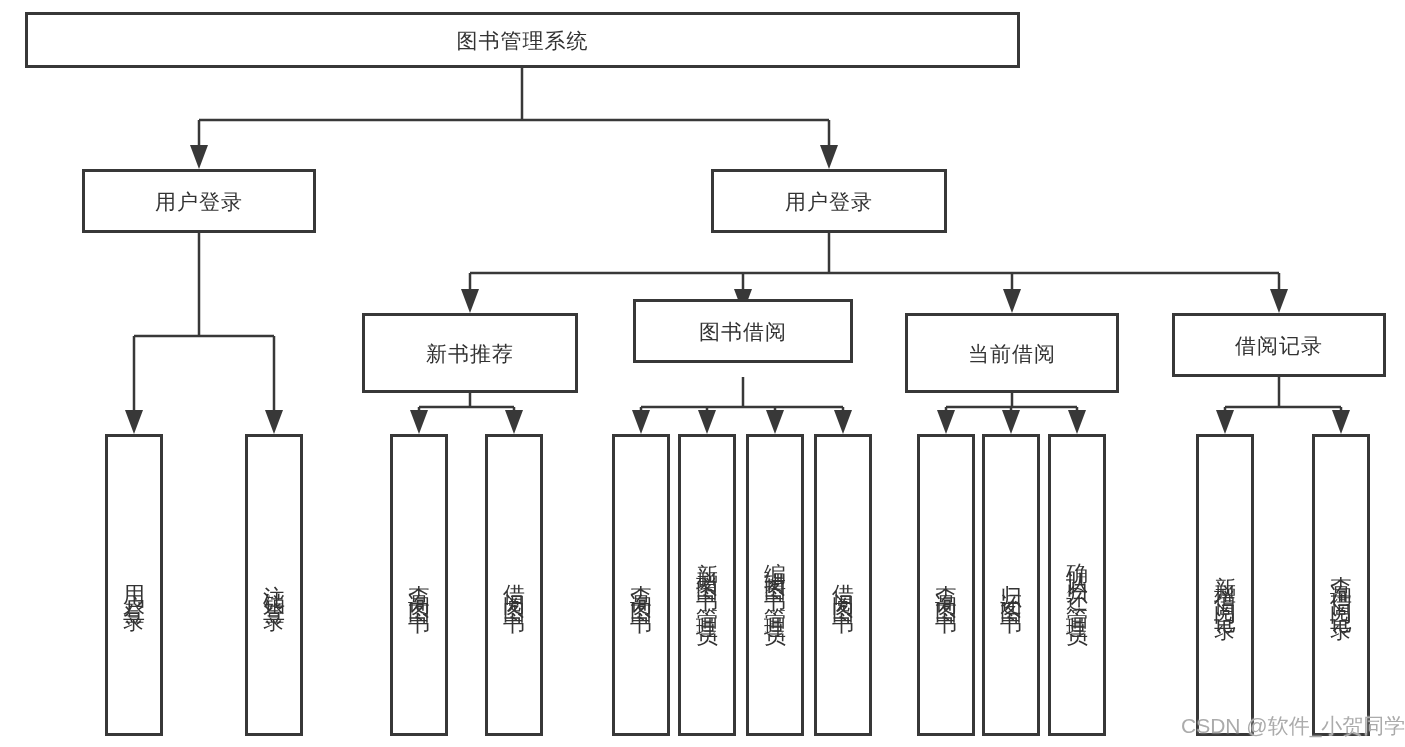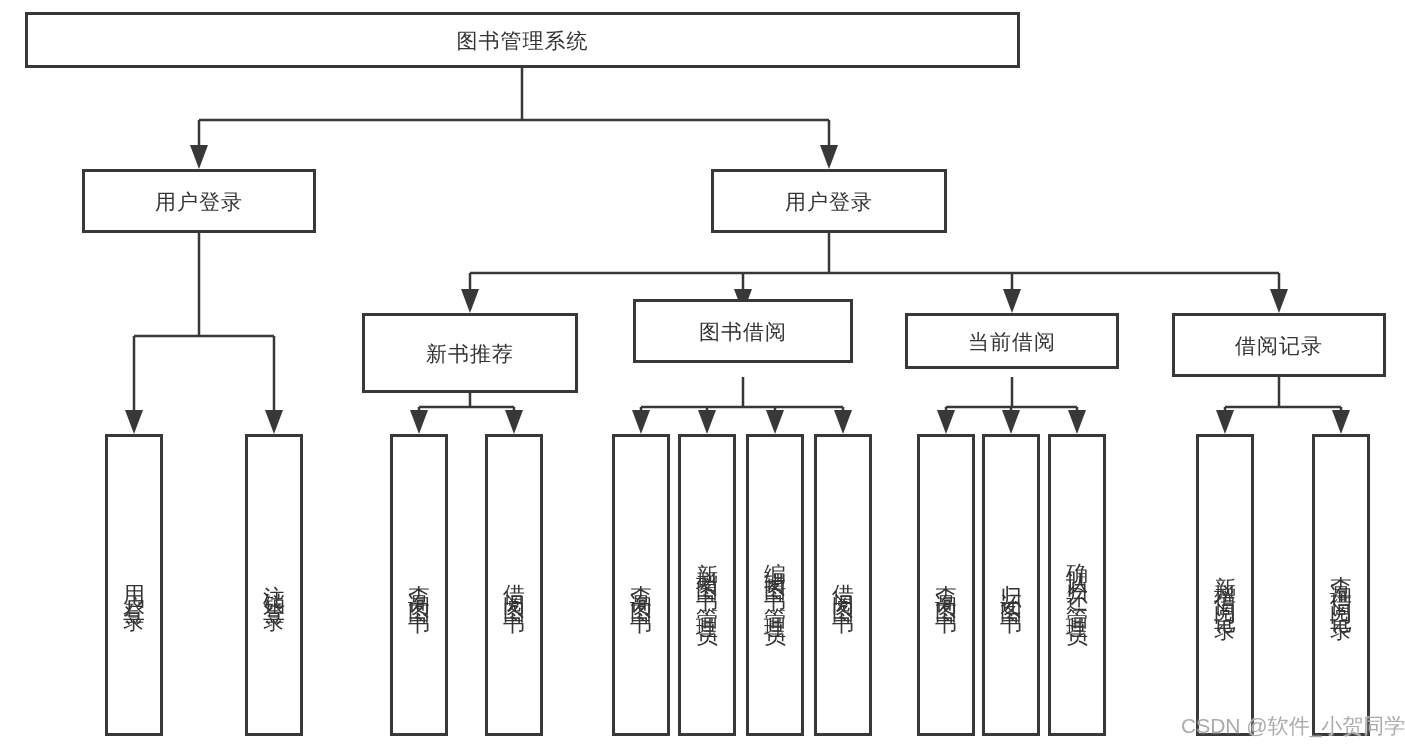--- a/index.html
+++ b/index.html
@@ -65,21 +65,21 @@
     <polygon points="1332,410 1350,410 1341,434"></polygon>
   </svg>
 
   <div class="box" style="left:25px;top:12px;width:995px;height:56px">图书管理系统</div>
 
   <div class="box" style="left:82px;top:169px;width:234px;height:64px">用户登录</div>
   <div class="box" style="left:711px;top:169px;width:236px;height:64px">用户登录</div>
 
   <div class="box" style="left:362px;top:313px;width:216px;height:80px">新书推荐</div>
   <div class="box" style="left:633px;top:299px;width:220px;height:64px">图书借阅</div>
-  <div class="box" style="left:905px;top:313px;width:214px;height:56px">当前借阅</div>
+  <div class="box" style="left:905px;top:313px;width:214px;height:80px">当前借阅</div>
   <div class="box" style="left:1172px;top:313px;width:214px;height:64px">借阅记录</div>
 
   <div class="box vbox" style="left:105px;top:434px;width:58px;height:302px">用户登录</div>
   <div class="box vbox" style="left:245px;top:434px;width:58px;height:302px">注销登录</div>
 
   <div class="box vbox" style="left:390px;top:434px;width:58px;height:302px">查询图书</div>
   <div class="box vbox" style="left:485px;top:434px;width:58px;height:302px">借阅图书</div>
 
   <div class="box vbox" style="left:612px;top:434px;width:58px;height:302px">查询图书</div>
   <div class="box vbox" style="left:678px;top:434px;width:58px;height:302px">新增图书（管理员）</div>

